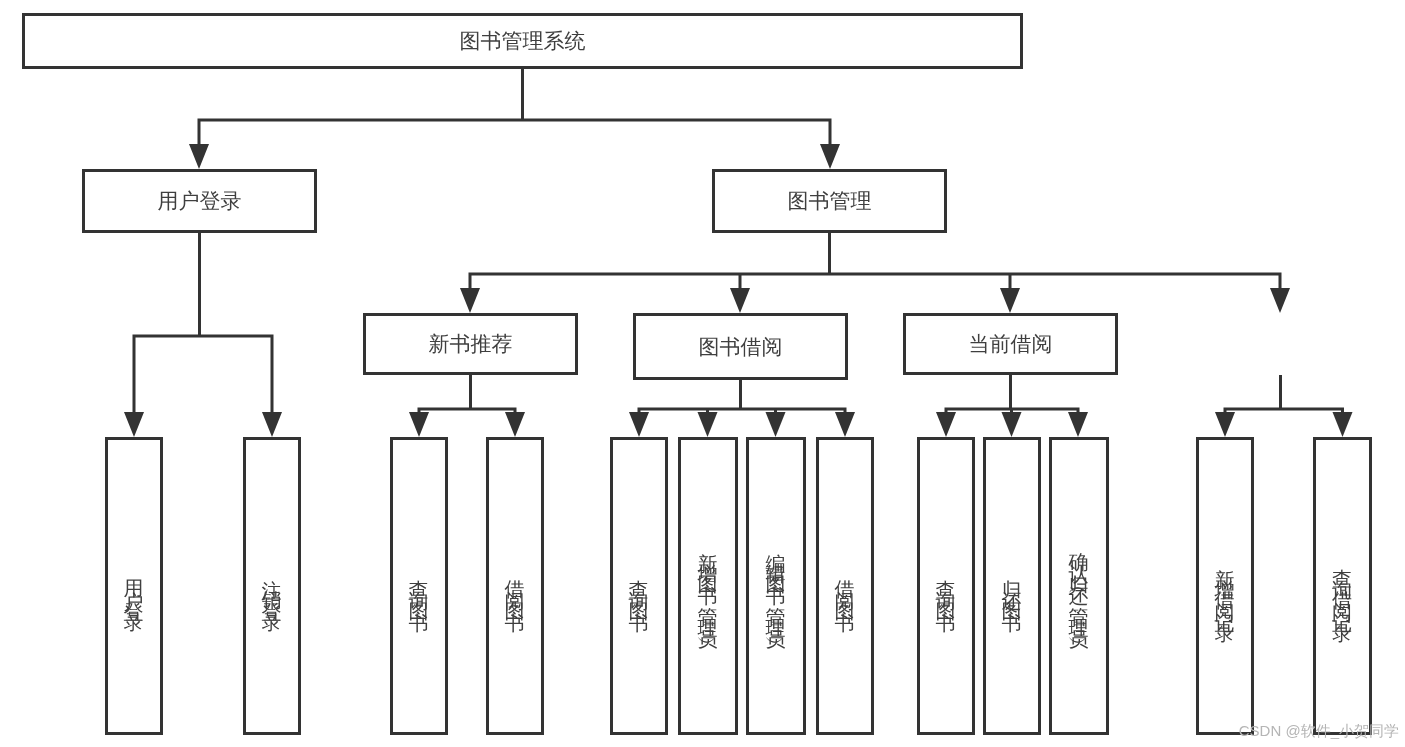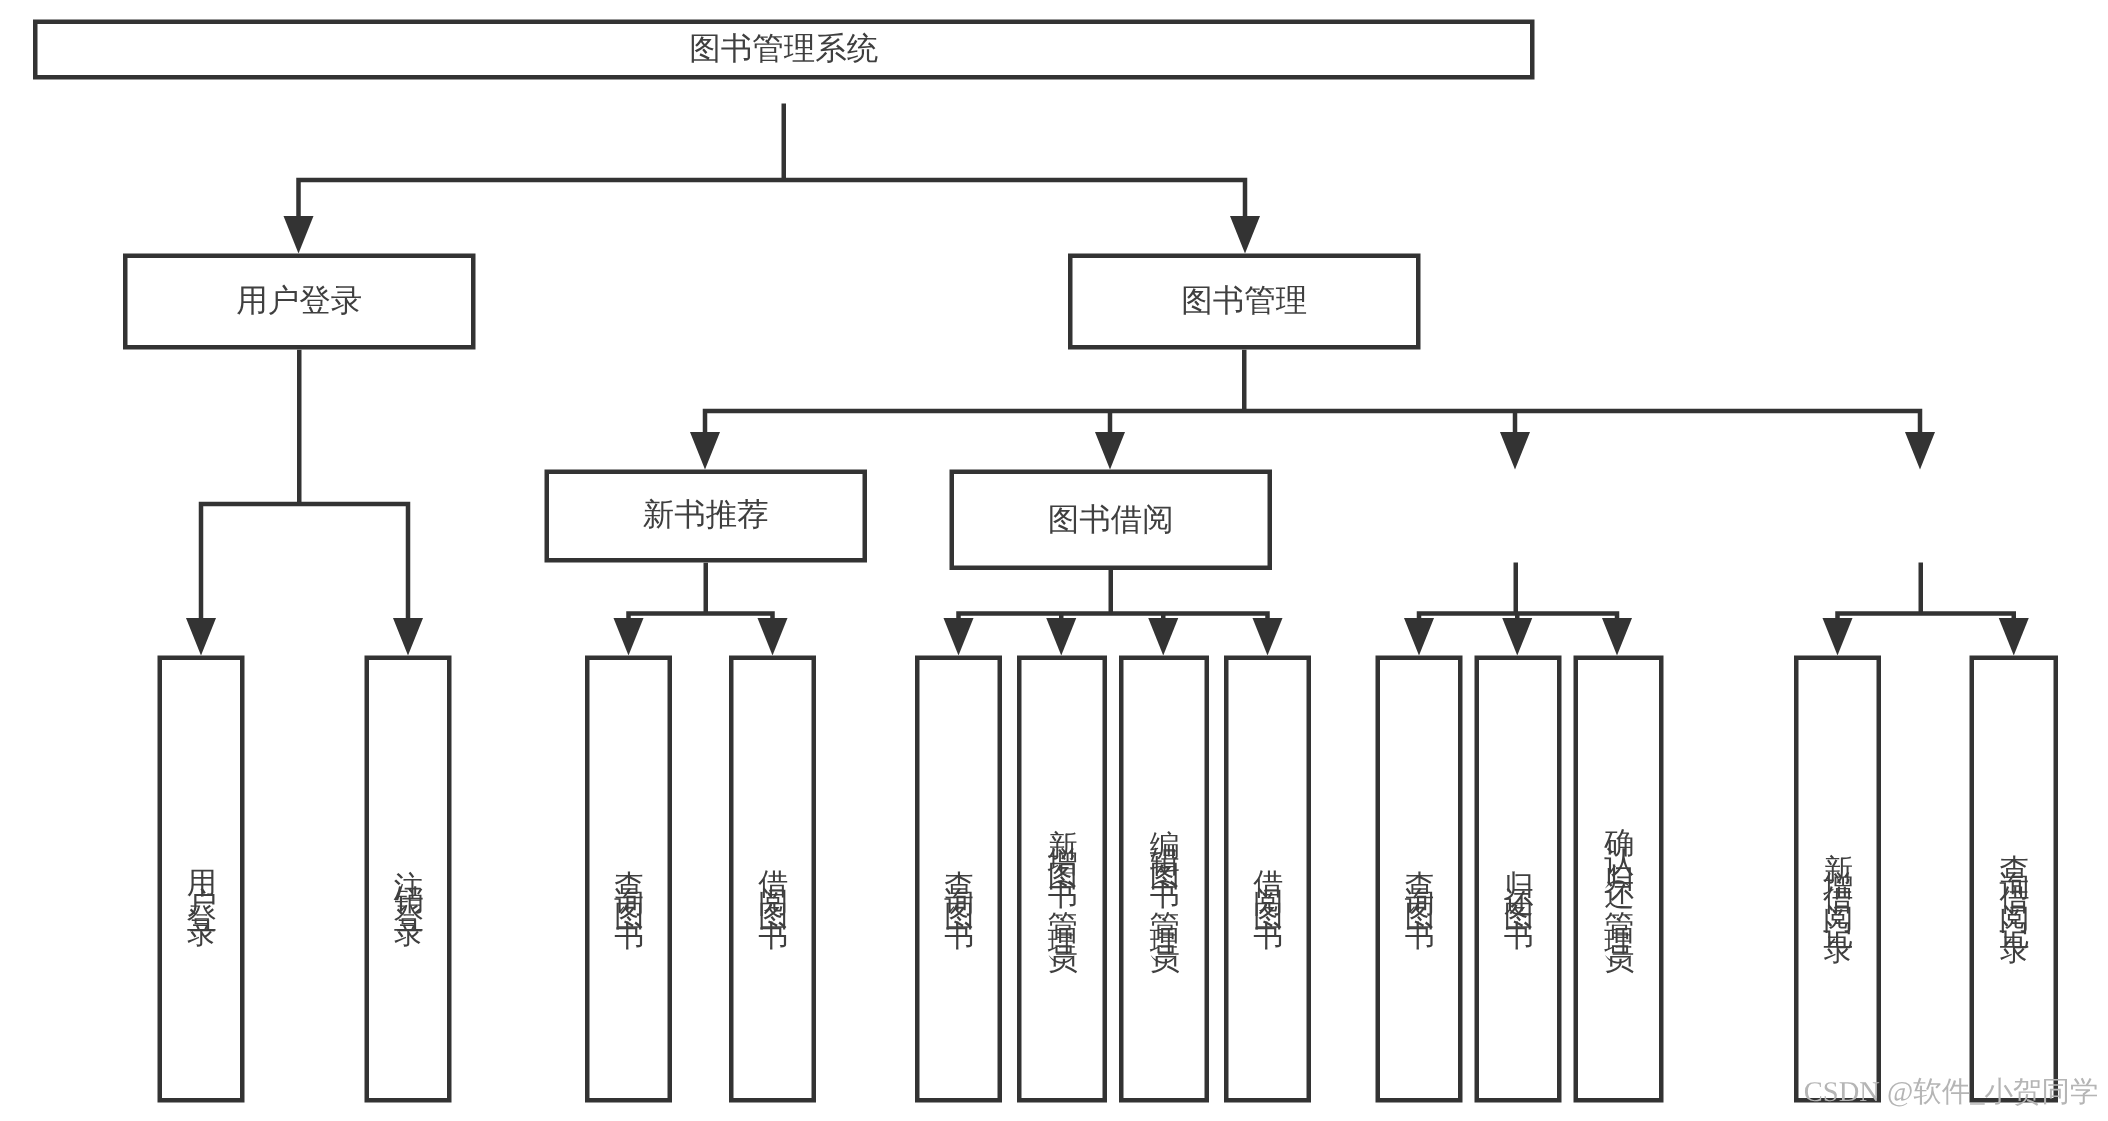--- a/index.html
+++ b/index.html
@@ -52,24 +52,23 @@
     font-size: 20px;
     line-height: 1;
     letter-spacing: 11px;
     white-space: nowrap;
   }
   .watermark {
     position: absolute;
     right: 6px;
     bottom: 6px;
     z-index: 3;
-    font-size: 19px;
+    font-size: 15px;
     color: var(--watermark-color);
     white-space: nowrap;
-    font-family: Liberation Serif, serif;
   }
 </style>
 </head>
 <body>
 
 <div class="canvas">
 
   <svg class="connector" viewBox="0 0 1405 747">
     <g>
 
@@ -115,36 +114,39 @@
       <polygon points="765.5,412 785.5,412 775.5,437"></polygon>
       <polygon points="835,412 855,412 845,437"></polygon>
       <polygon points="936,412 956,412 946,437"></polygon>
       <polygon points="1001.5,412 1021.5,412 1011.5,437"></polygon>
       <polygon points="1068,412 1088,412 1078,437"></polygon>
       <polygon points="1215,412 1235,412 1225,437"></polygon>
       <polygon points="1332.5,412 1352.5,412 1342.5,437"></polygon>
     </g>
   </svg>
 
-  <div class="box" style="left:22px; top:13px; width:1001px; height:40px;">
+  <div class="box" style="left:22px; top:13px; width:1001px; height:56px;">
     <span class="node-label">图书管理系统</span>
   </div>
 
   <div class="box" style="left:82px; top:169px; width:235px; height:64px;">
     <span class="node-label">用户登录</span>
   </div>
   <div class="box" style="left:712px; top:169px; width:235px; height:64px;">
     <span class="node-label">图书管理</span>
   </div>
 
   <div class="box" style="left:363px; top:313px; width:215px; height:62px;">
     <span class="node-label">新书推荐</span>
   </div>
   <div class="box" style="left:633px; top:313px; width:215px; height:67px;">
     <span class="node-label">图书借阅</span>
+  </div>
+  <div class="box" style="left:903px; top:313px; width:215px; height:62px;">
+    <span class="node-label">当前借阅</span>
   </div>
 
   <div class="box leaf" style="left:105px; top:437px; width:58px; height:298px;">
     <span class="node-label">用户登录</span>
   </div>
   <div class="box leaf" style="left:243px; top:437px; width:58px; height:298px;">
     <span class="node-label">注销登录</span>
   </div>
 
   <div class="box leaf" style="left:390px; top:437px; width:58px; height:298px;">

